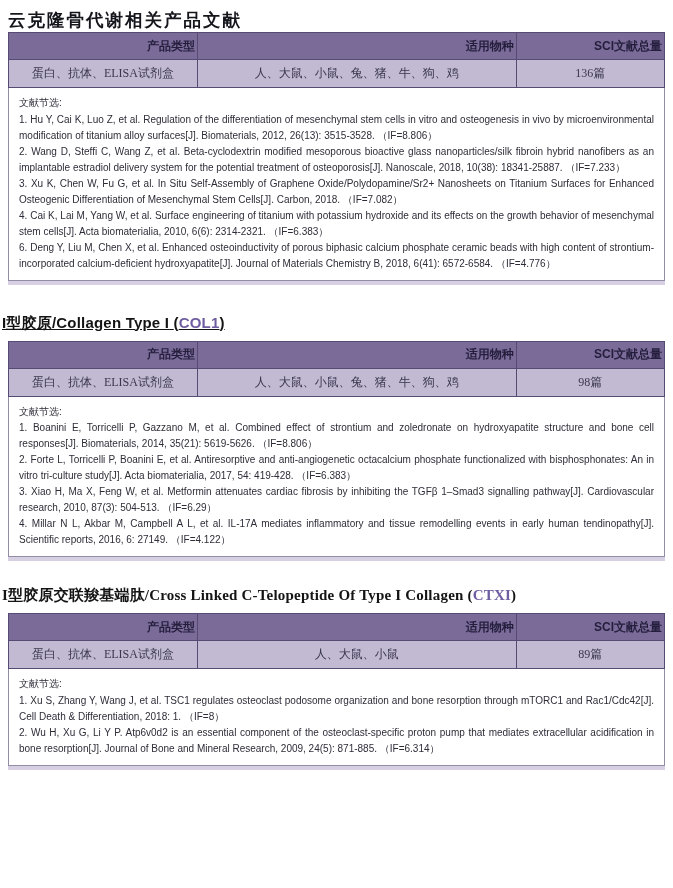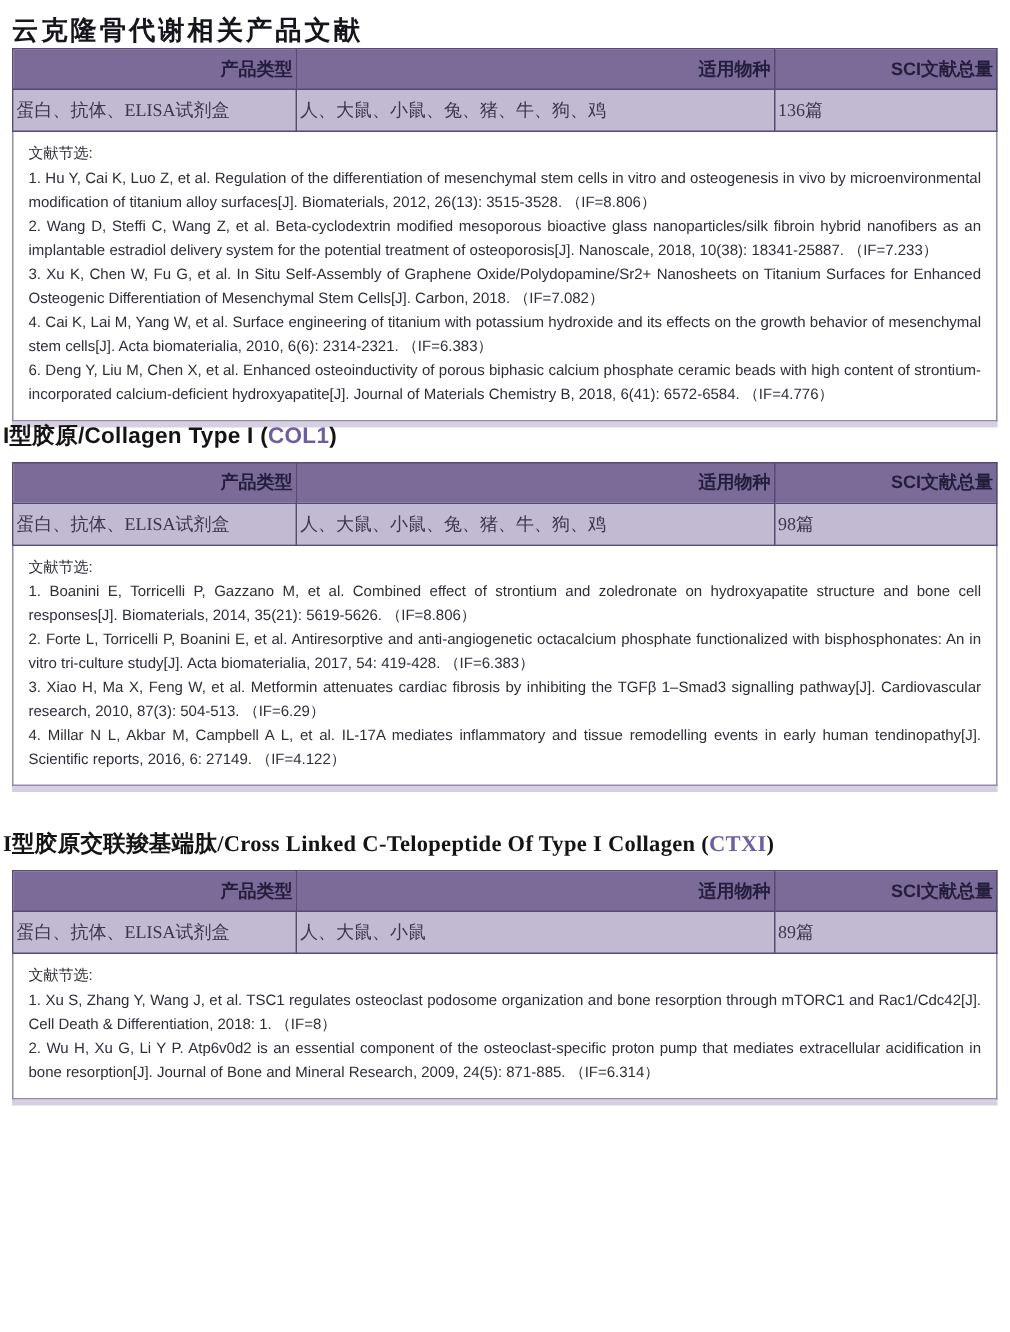--- a/index.html
+++ b/index.html
@@ -13,39 +13,39 @@
   }
   .page-title {
     font-size: 17.5px; font-weight: bold; color: #15151c;
     letter-spacing: 2px; margin: 2px 0 0 0;
   }
   .section-heading {
     font-size: 15px; font-weight: bold; color: #141414;
     margin: 0 0 8px 0; letter-spacing: 0.2px;
   }
   .sec-1 .section-heading { margin-top: 20px; }
-  .sec-2 .section-heading { margin-left: -6px; }
+  .sec-2 .section-heading { margin-top: 33px; margin-left: -6px; text-decoration: underline; }
   .sec-3 .section-heading { margin-top: 29px; margin-left: -6px; font-family: Liberation Serif, serif; }
   .heading-code { color: #6e5da1; }
   table.spec {
     width: 100%; border-collapse: collapse; table-layout: fixed;
   }
   table.spec col.c1 { width: 28.8%; }
   table.spec col.c2 { width: 48.6%; }
   table.spec col.c3 { width: 22.6%; }
   table.spec th {
     background: #7a6b99; color: #241e3c;
     font-size: 12px; font-weight: bold;
     height: 27px; text-align: right;
     border: 1px solid #564b72; padding: 2px;
     font-family: "Liberation Sans", sans-serif;
   }
   table.spec td {
     background: #c1bad2; color: #3b3550;
-    font-size: 12px; height: 28px; text-align: left;
+    font-size: 12px; height: 28px; text-align: center;
     border: 1px solid #564b72; padding: 2px;
     font-family: "Liberation Serif", "DejaVu Serif", serif;
   }
   .excerpt {
     border: 1px solid #938ca6; border-top: none;
     box-shadow: 0 4px 0 0 #d6d0e2;
     padding: 6px 10px 8px 10px;
     font-family: Liberation Sans, sans-serif;
     font-size: 10px; color: #2f2c38;
   }

